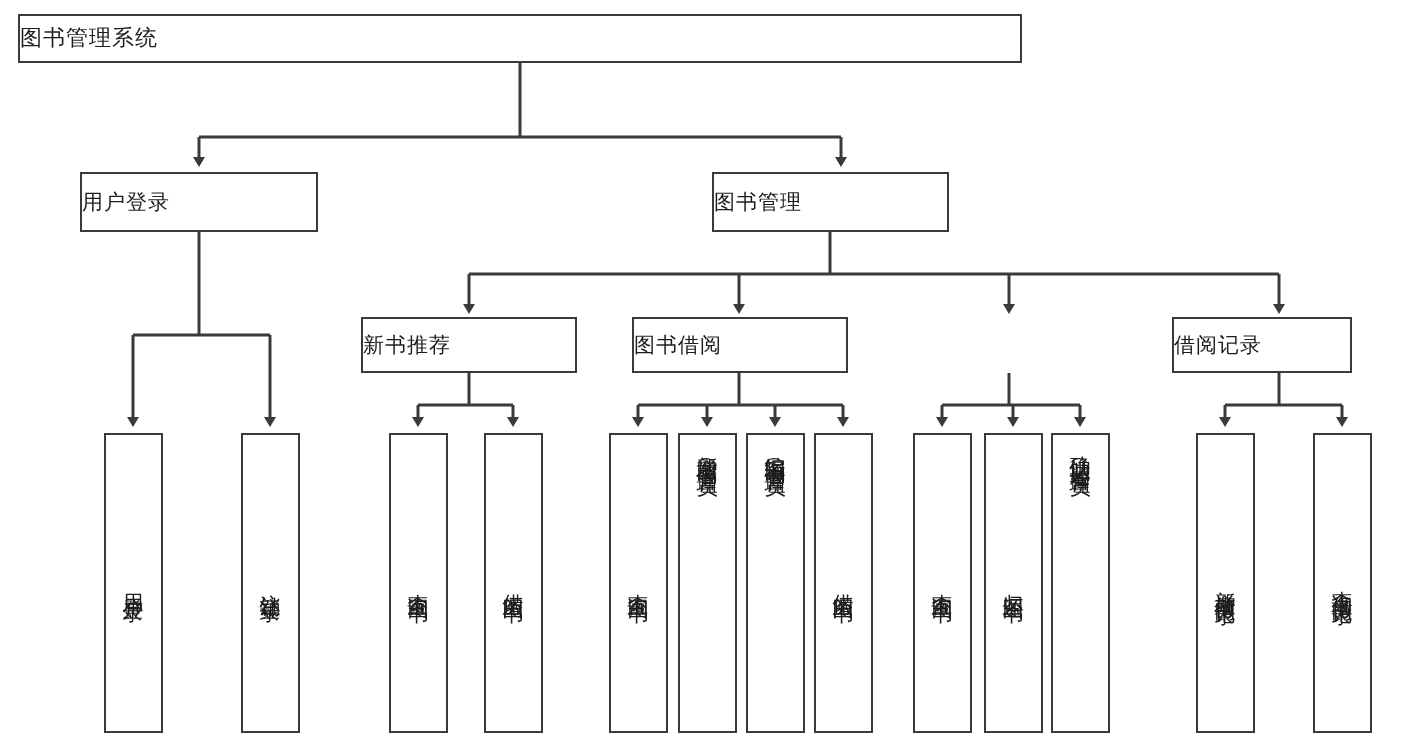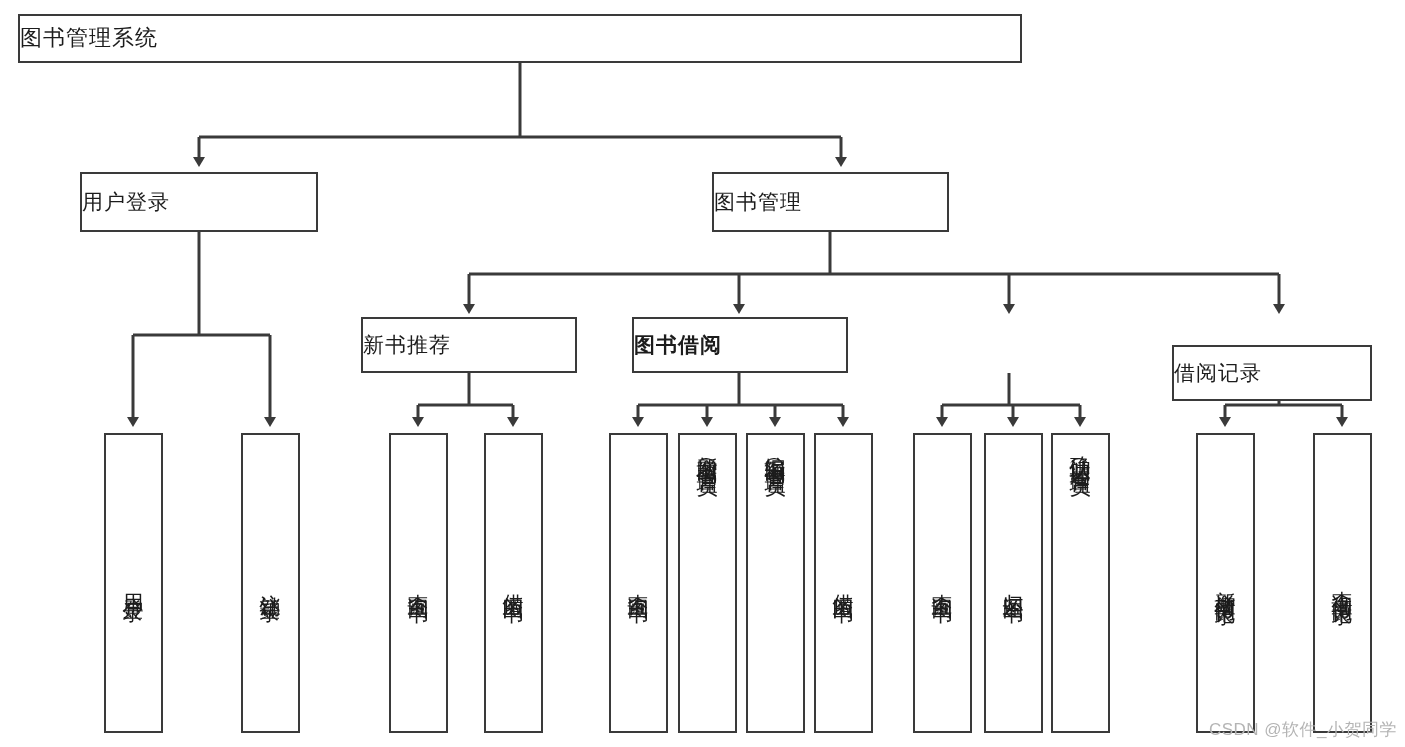--- a/index.html
+++ b/index.html
@@ -139,24 +139,24 @@
   <div class="node horiz" style="left:80px; top:172px; width:238px; height:60px;">
     <span>用户登录</span>
   </div>
   <div class="node horiz" style="left:361px; top:317px; width:216px; height:56px;">
     <span>新书推荐</span>
   </div>
 
   <div class="node horiz" style="left:712px; top:172px; width:237px; height:60px;">
     <span>图书管理</span>
   </div>
-  <div class="node horiz" style="left:632px; top:317px; width:216px; height:56px;font-weight:bold;">
+  <div class="node horiz" style="left:632px; top:317px; width:216px; height:56px;">
     <span>图书借阅</span>
   </div>
-  <div class="node horiz" style="left:1172px; top:317px; width:200px; height:56px;margin-top:28px;">
+  <div class="node horiz" style="left:1172px; top:317px; width:180px; height:56px;">
     <span>借阅记录</span>
   </div>
 
   <div class="node leaf" style="left:104px; top:433px; width:59px; height:300px;">
     <div class="leaf-inner">
         <span class="vtext">用户登录</span>
       </div>
   </div>
   <div class="node leaf" style="left:241px; top:433px; width:59px; height:300px;">
     <div class="leaf-inner">
@@ -216,15 +216,14 @@
     <div class="leaf-inner">
         <span class="vtext">新增借阅记录</span>
       </div>
   </div>
   <div class="node leaf" style="left:1313px; top:433px; width:59px; height:300px;">
     <div class="leaf-inner">
         <span class="vtext">查询借阅记录</span>
       </div>
   </div>
 
-  <div id="watermark">CSDN @软件_小贺同学</div>
 
 </div>
 
 </body></html>

